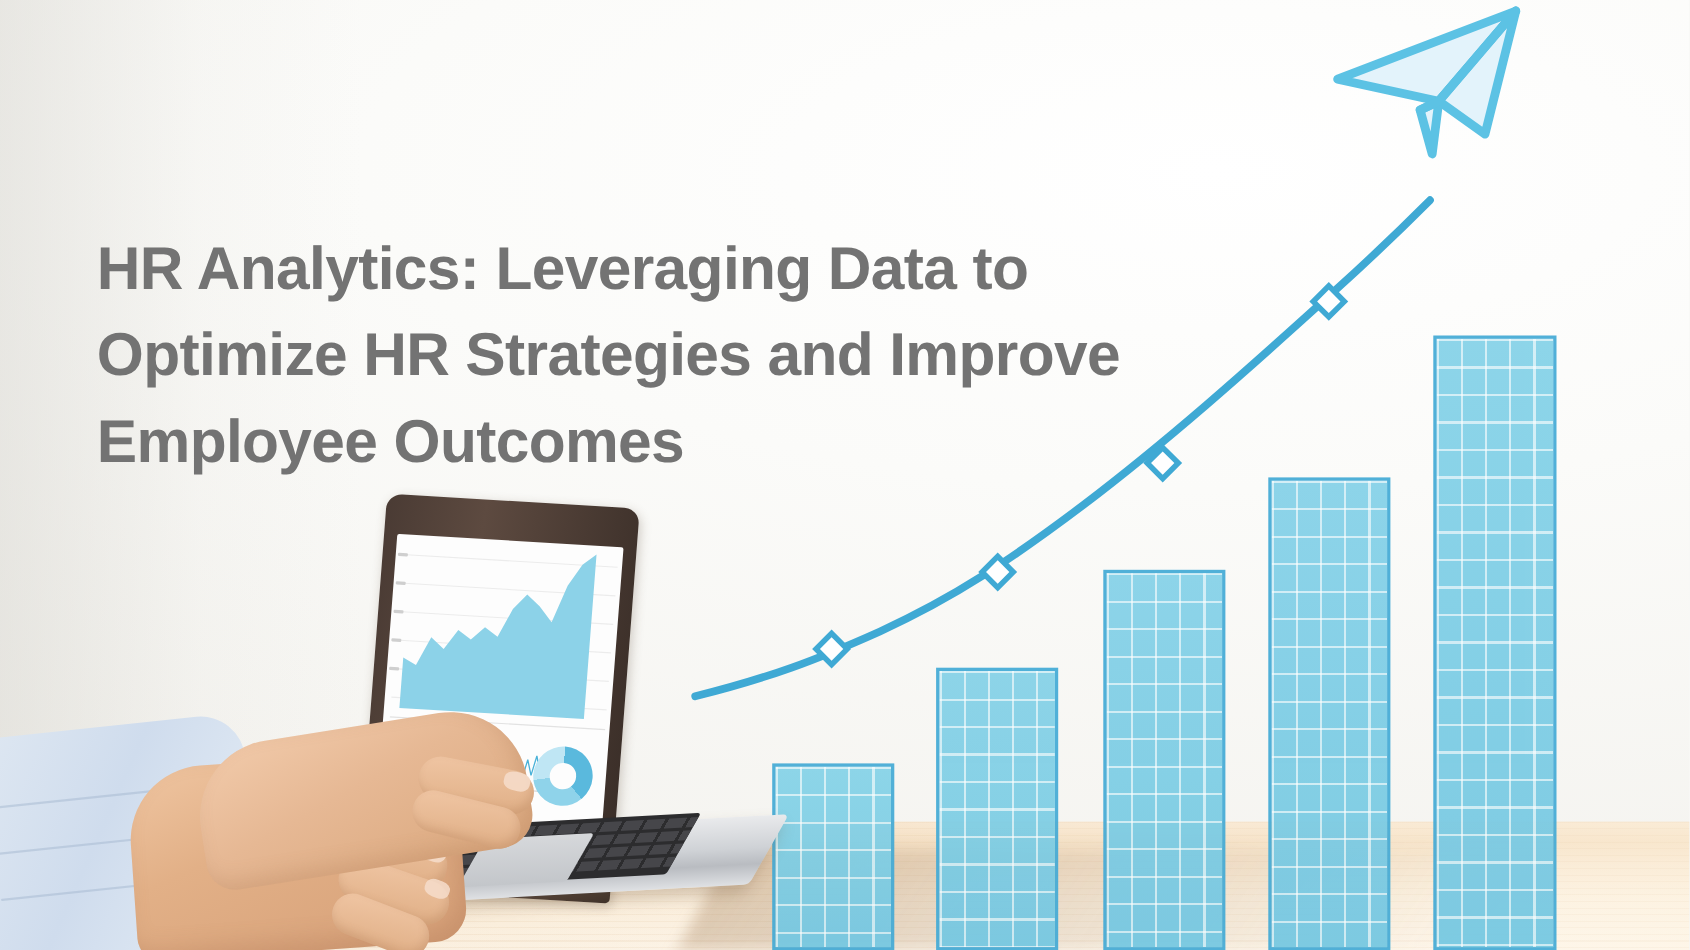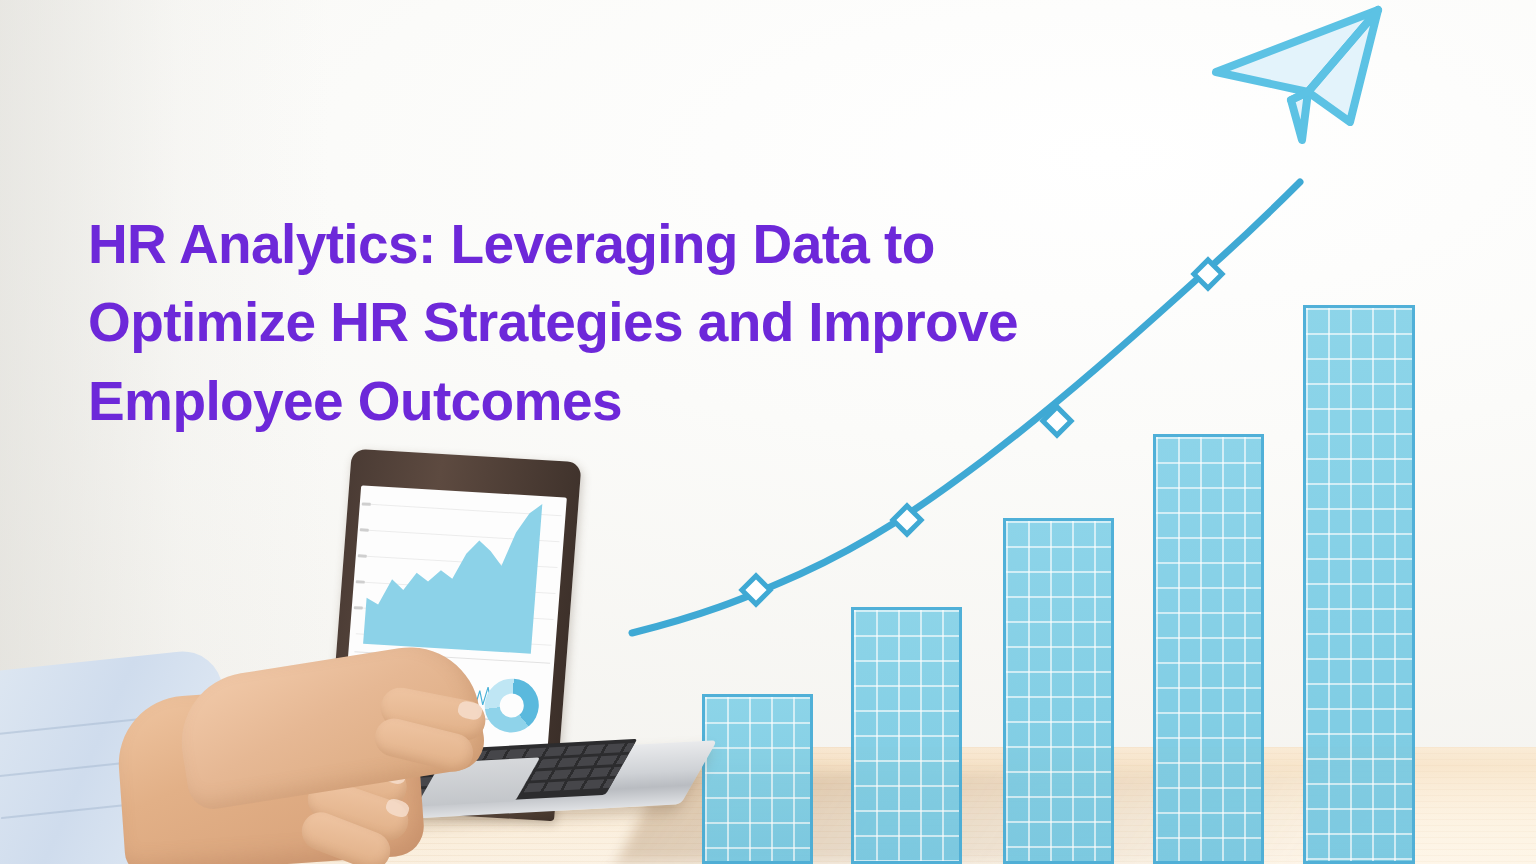--- a/index.html
+++ b/index.html
@@ -41,21 +41,21 @@
   .desk-shadow{
     position:absolute;left:640px;top:772px;width:760px;height:92px;
     background:linear-gradient(100deg, rgba(150,110,70,.30) 0%, rgba(150,110,70,.16) 45%, rgba(150,110,70,0) 95%);
     transform:skewX(-28deg);filter:blur(7px);
   }
 
   
   .headline{
     position:absolute;left:88px;top:168px;width:1030px;
     font-size:55px;line-height:1.43;font-weight:700;
-    letter-spacing:-.6px;color:#6d28d9;
+    letter-spacing:-.6px;color:#737373;
   }
 
   
   .bar{
     position:absolute;
     background:
       repeating-linear-gradient(90deg, rgba(255,255,255,.62) 0px, rgba(255,255,255,.62) 2px, rgba(255,255,255,0) 2px, rgba(255,255,255,0) 22px),
       repeating-linear-gradient(180deg, rgba(255,255,255,.62) 0px, rgba(255,255,255,.62) 2px, rgba(255,255,255,0) 2px, rgba(255,255,255,0) 25px),
       linear-gradient(180deg,#85d2e8 0%, #7ccde5 55%, #74c7e1 100%);
     border:3px solid #44abd6;

